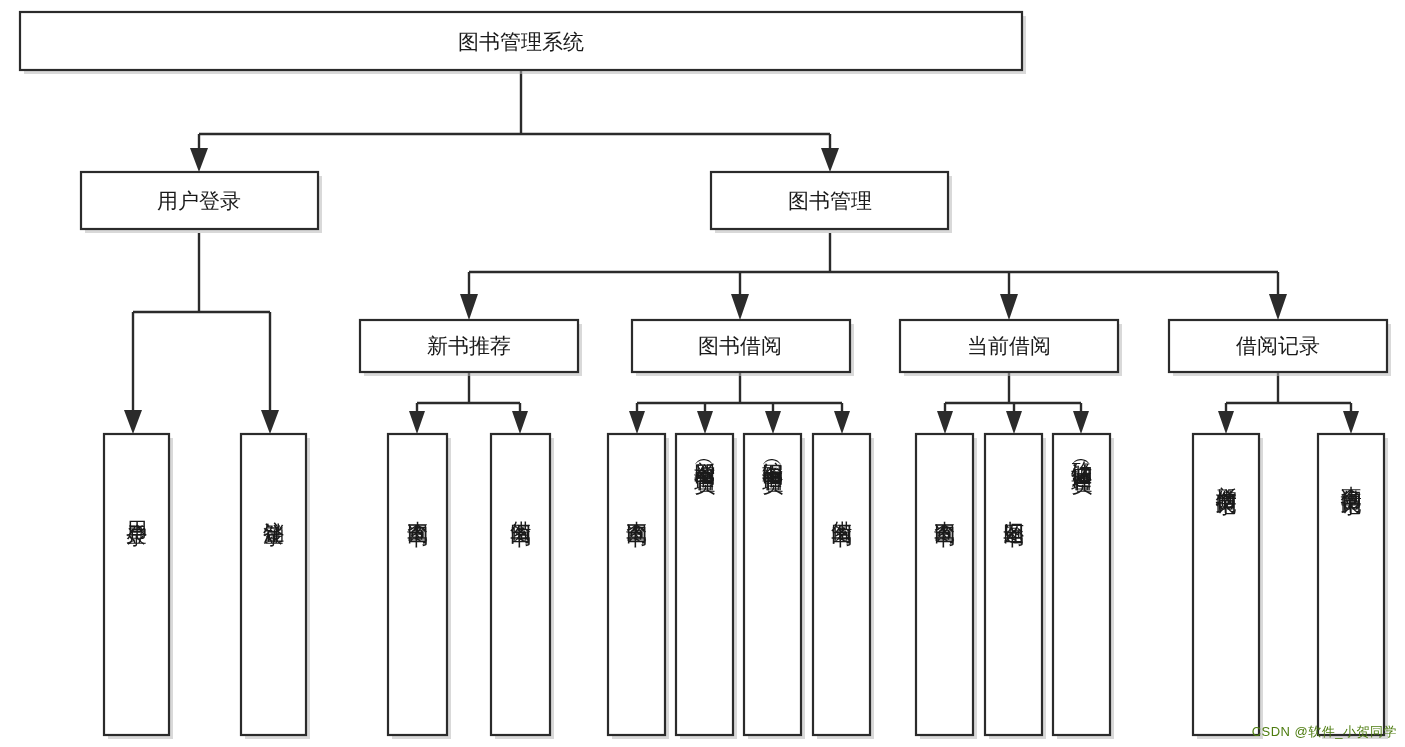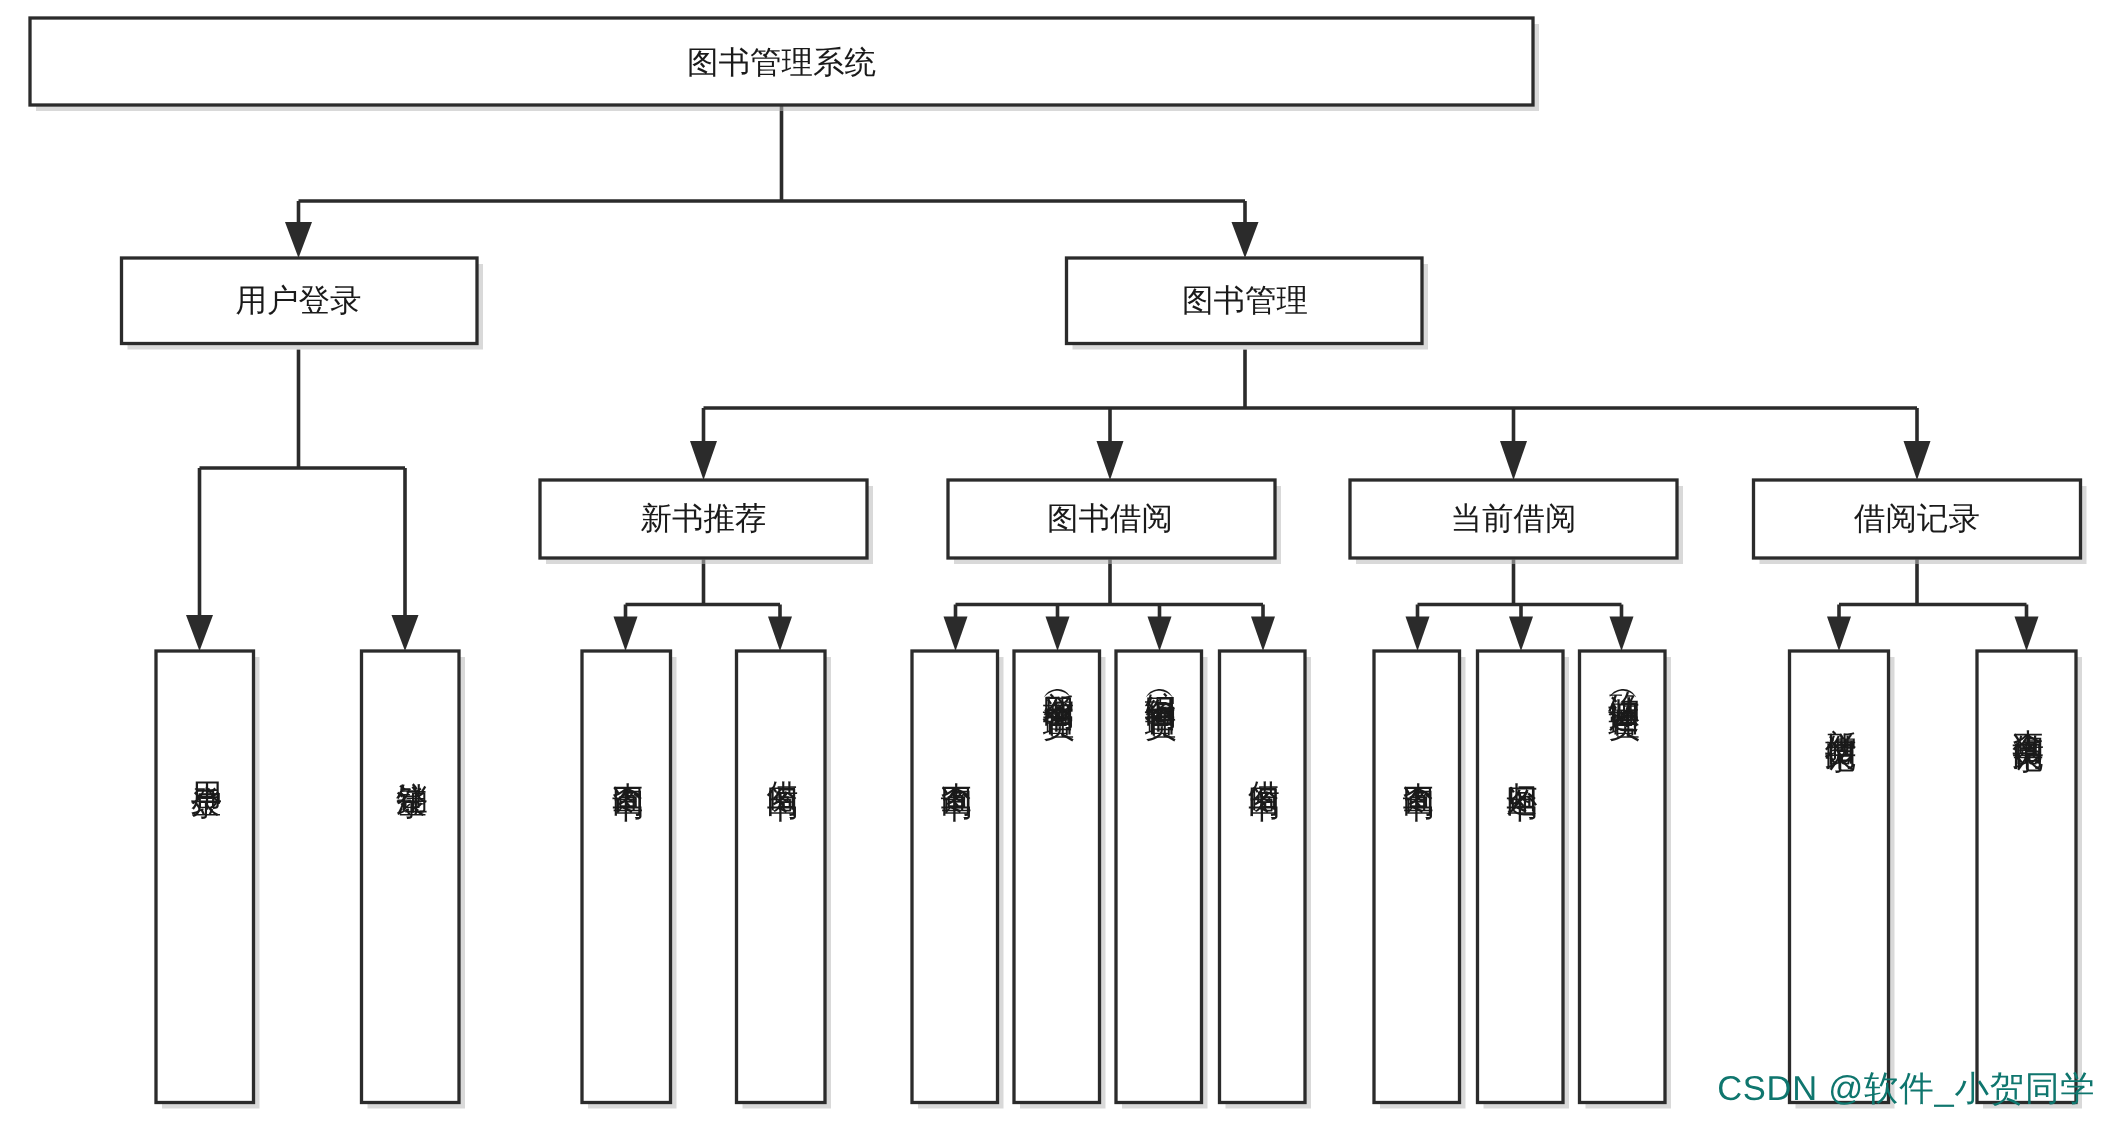--- a/index.html
+++ b/index.html
@@ -68,22 +68,22 @@
     line-height: 1.06;
     color: #1a1a1a;
     letter-spacing: 2px;
     white-space: nowrap;
   }
   .watermark {
     position: absolute;
     right: 8px;
     bottom: 6px;
     font-family: "Liberation Sans", "DejaVu Sans", sans-serif;
-    font-size: 23px;
-    color: #0f766e;
+    font-size: 13px;
+    color: #4d7c0f;
     white-space: nowrap;
     letter-spacing: 0.5px;
   }
 </style>
 </head>
 <body>
 
 <div id="diagram-root">
 
   <svg class="diagram-canvas" viewBox="0 0 1405 747" xmlns="http://www.w3.org/2000/svg">

